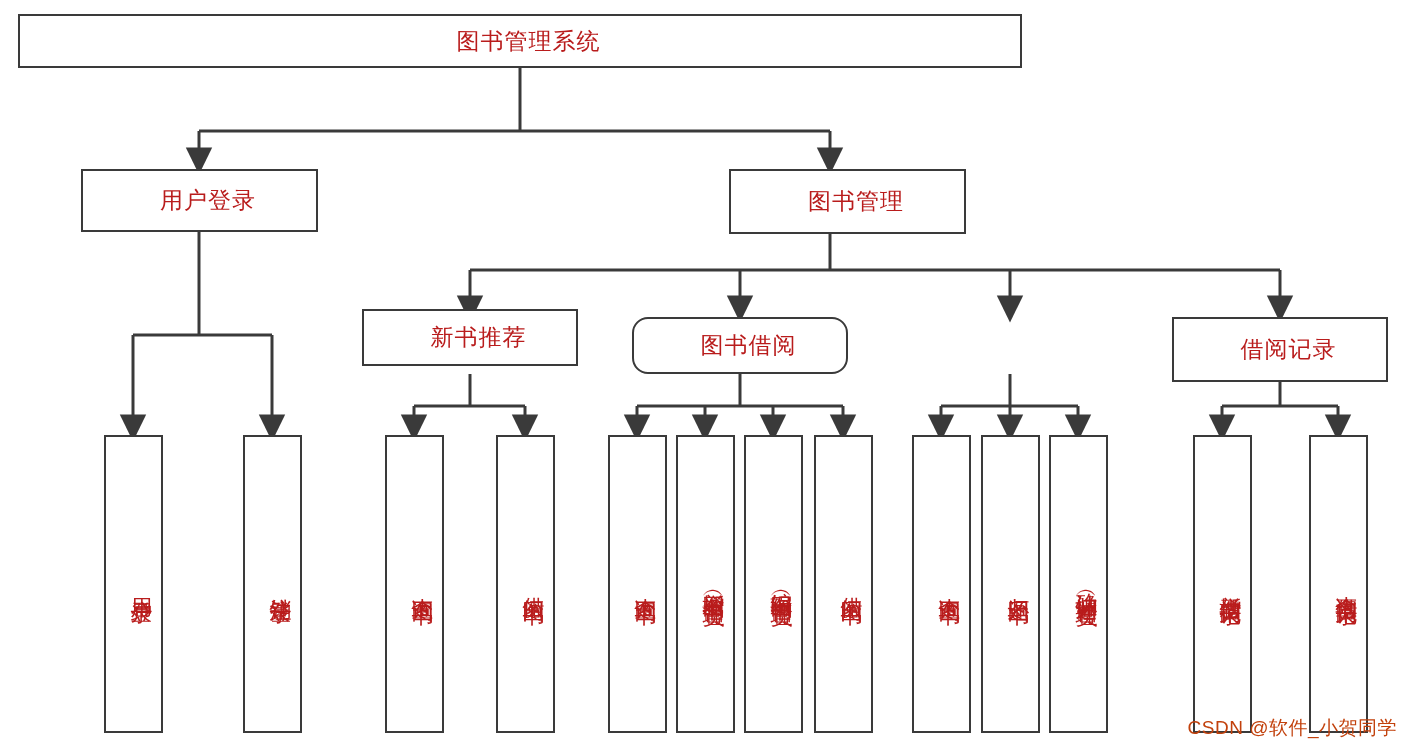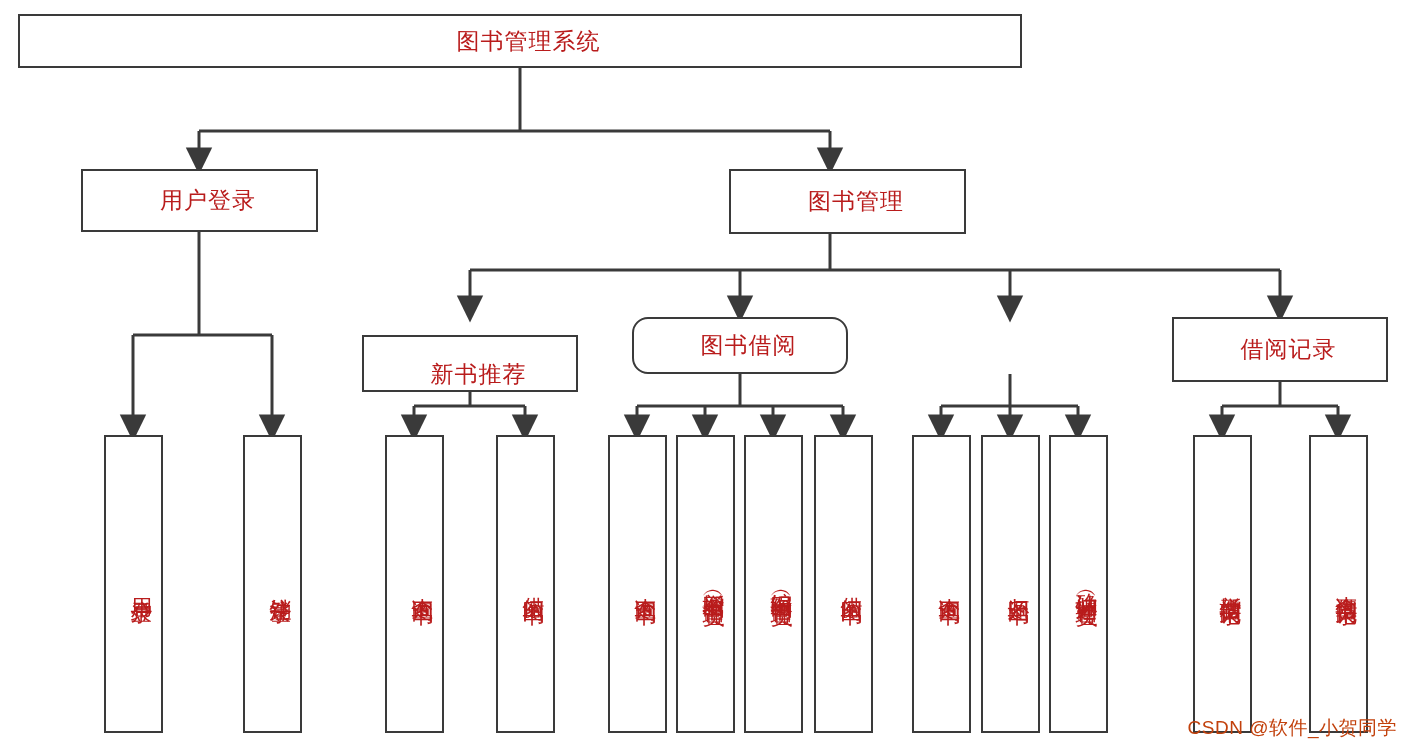--- a/index.html
+++ b/index.html
@@ -127,21 +127,21 @@
     <span class="label">图书管理系统</span>
   </div>
 
   <div class="node horiz" style="left:81px; top:169px; width:237px; height:63px;">
     <span class="label">用户登录</span>
   </div>
   <div class="node horiz" style="left:711px; top:169px; width:237px; height:65px;margin-left:18px;">
     <span class="label">图书管理</span>
   </div>
 
-  <div class="node horiz" style="left:362px; top:335px; width:216px; height:57px;align-items:flex-end;">
+  <div class="node horiz" style="left:362px; top:309px; width:216px; height:57px;">
     <span class="label">新书推荐</span>
   </div>
   <div class="node horiz" style="left:632px; top:317px; width:216px; height:57px;border-radius:16px;">
     <span class="label">图书借阅</span>
   </div>
   <div class="node horiz" style="left:1172px; top:317px; width:216px; height:65px;">
     <span class="label">借阅记录</span>
   </div>
 
   <div class="node vert" style="left:104px; top:435px; width:59px; height:298px;">

